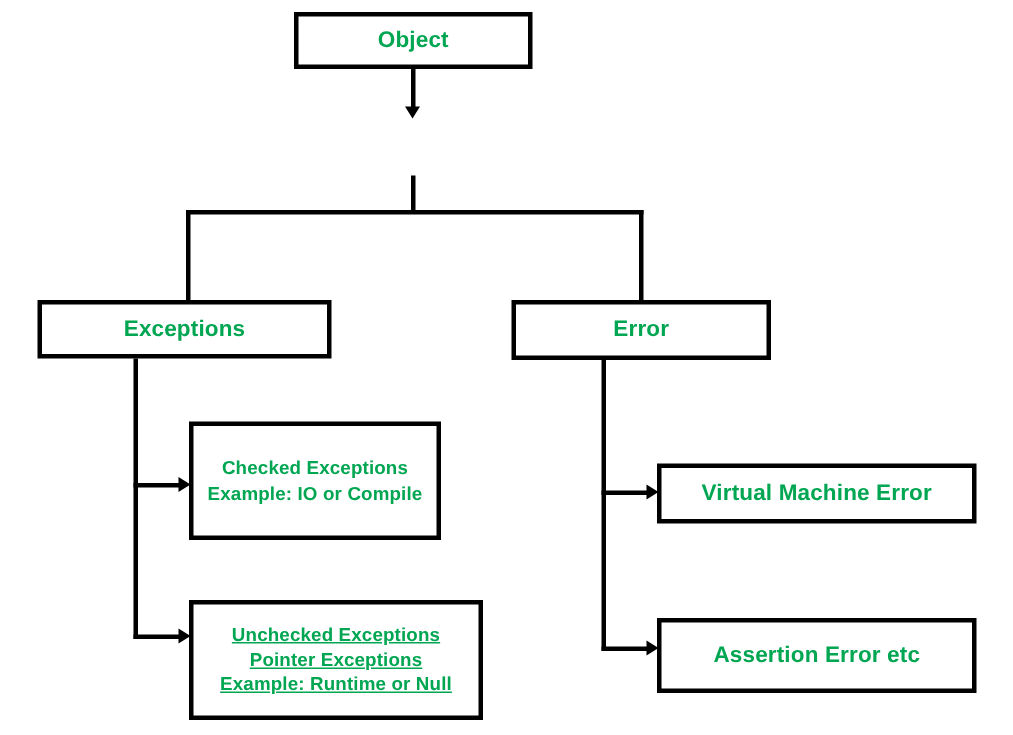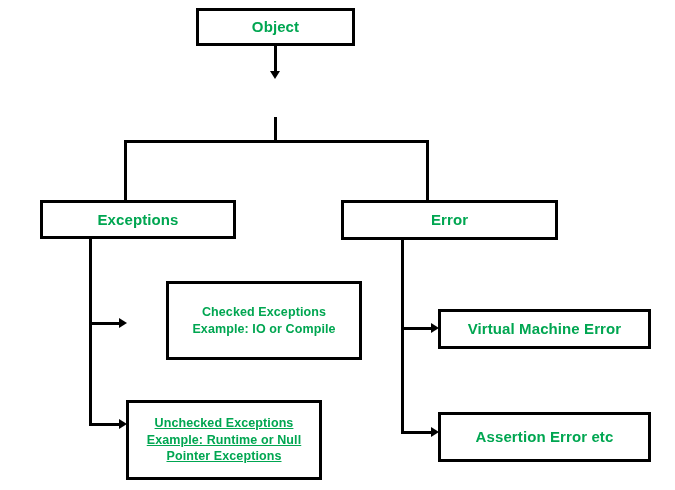--- a/index.html
+++ b/index.html
@@ -88,37 +88,37 @@
   <div class="edge edge-h" style="left:401px; top:327px; width:33px;"></div>
   <div class="arrow-right" style="left:431px; top:323px;"></div>
   <div class="edge edge-h" style="left:401px; top:431px; width:33px;"></div>
   <div class="arrow-right" style="left:431px; top:427px;"></div>
 
   <div class="node n-single" style="left:196px; top:8px; width:159px; height:38px;">
     <span class="node-line">Object</span>
   </div>
 
 
-  <div class="node n-single" style="left:40px; top:200px; width:196px; height:39px;">
+  <div class="node n-single" style="left:25px; top:200px; width:196px; height:39px;">
     <span class="node-line">Exceptions</span>
   </div>
 
-  <div class="node n-single" style="left:341px; top:200px; width:217px; height:40px;">
+  <div class="node n-single" style="left:341px; top:200px; width:173px; height:40px;">
     <span class="node-line">Error</span>
   </div>
 
-  <div class="node n-multi" style="left:126px; top:281px; width:196px; height:79px;margin-left:40px;">
+  <div class="node n-multi" style="left:126px; top:281px; width:168px; height:79px;">
     <span class="node-line">Checked Exceptions</span>
     <span class="node-line">Example: IO or Compile</span>
   </div>
 
   <div class="node n-multi" style="left:126px; top:400px; width:196px; height:80px;text-decoration:underline;">
     <span class="node-line">Unchecked Exceptions</span>
+    <span class="node-line">Pointer Exceptions</span>
     <span class="node-line">Example: Runtime or Null</span>
-    <span class="node-line">Pointer Exceptions</span>
   </div>
 
   <div class="node n-single" style="left:438px; top:309px; width:213px; height:40px;">
     <span class="node-line">Virtual Machine Error</span>
   </div>
 
   <div class="node n-single" style="left:438px; top:412px; width:213px; height:50px;">
     <span class="node-line">Assertion Error etc</span>
   </div>
 

